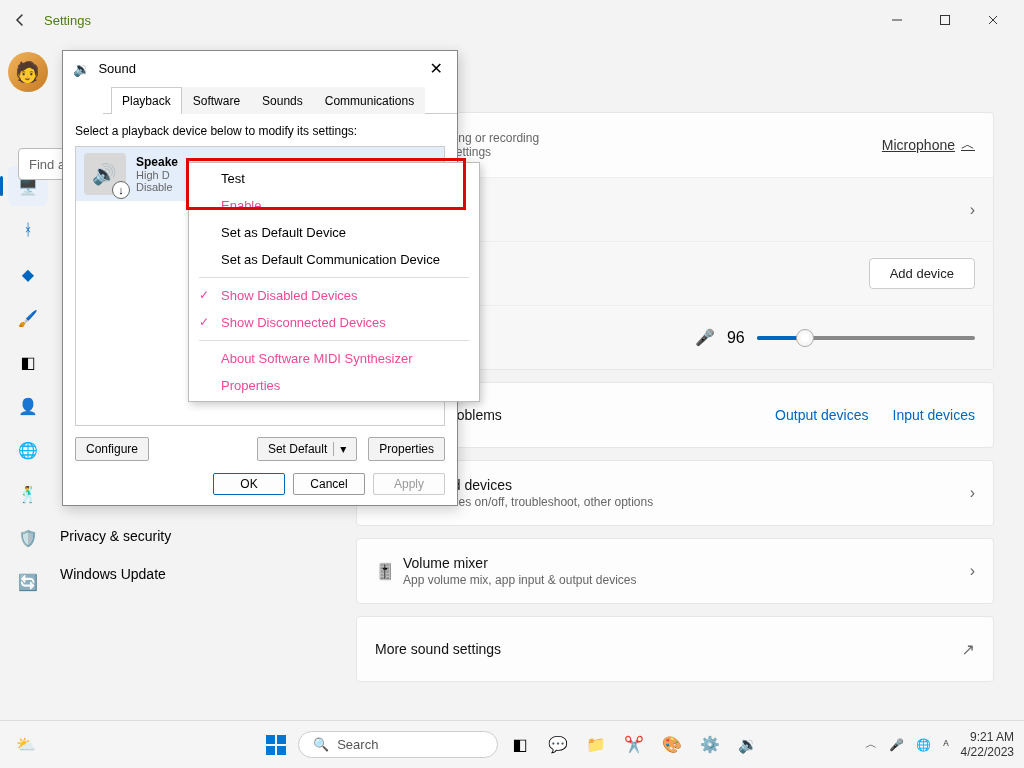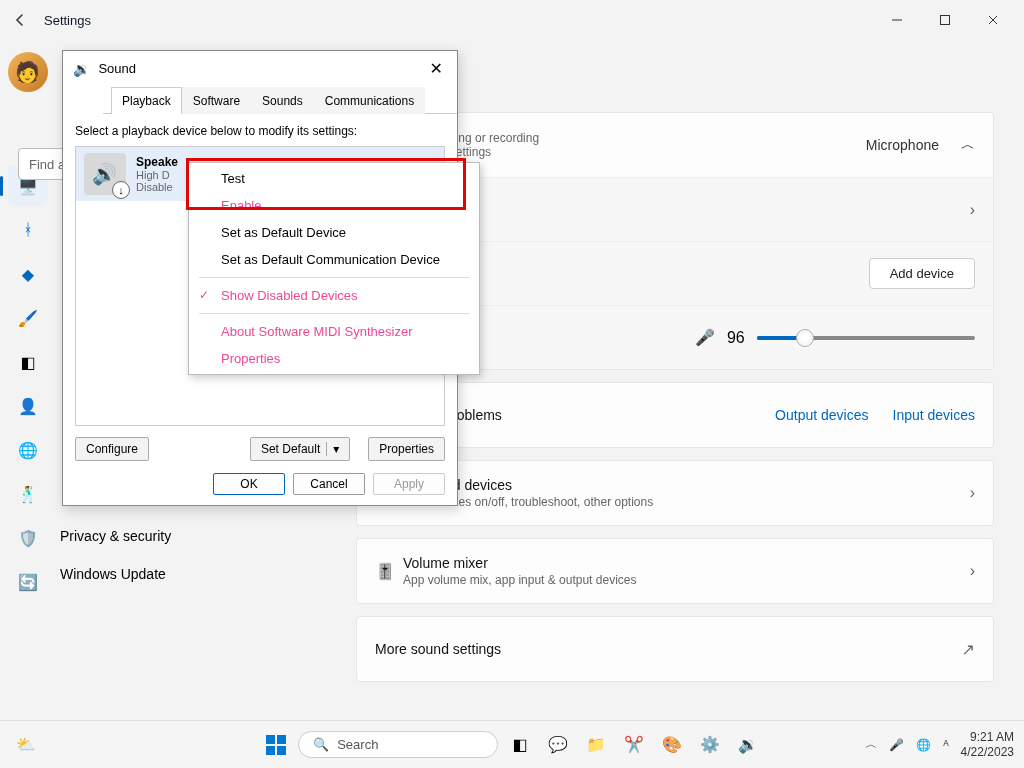--- a/index.html
+++ b/index.html
@@ -1,21 +1,21 @@
 <!DOCTYPE html>
 <html><head>
 <meta charset="utf-8">
 <style>
 * { margin: 0; padding: 0; box-sizing: border-box; font-family: "Segoe UI", -apple-system, sans-serif; }
 body { width: 1024px; height: 768px; background: #f3f3f3; overflow: hidden; position: relative; }
 
 
 .titlebar { height: 40px; display: flex; align-items: center; padding: 0 8px; background: #f3f3f3; }
 .titlebar .back { width: 24px; height: 24px; display: flex; align-items: center; justify-content: center; margin-right: 12px; cursor: pointer; }
-.titlebar .title { font-size: 13px; color: #0f172a; }
+.titlebar .title { font-size: 13px; color: #4d7c0f; }
 .titlebar .win-controls { margin-left: auto; display: flex; gap: 2px; }
 .titlebar .wc { width: 46px; height: 30px; display: flex; align-items: center; justify-content: center; cursor: pointer; color: #555; }
 
 
 .app { display: flex; height: 680px; }
 .sidebar { width: 56px; padding-top: 12px; display: flex; flex-direction: column; align-items: center; gap: 4px; }
 .sidebar .avatar { width: 40px; height: 40px; border-radius: 50%; background: linear-gradient(135deg,#f2b35a,#c67b24); margin-bottom: 12px; display:flex; align-items:center; justify-content:center; font-size:20px;}
 .sidebar .navitem { width: 40px; height: 40px; border-radius: 6px; display: flex; align-items: center; justify-content: center; cursor: pointer; font-size:16px;}
 .sidebar .navitem.active { background: #eaf0f9; position: relative; }
 .sidebar .navitem.active::before { content:""; position:absolute; left:-8px; top:10px; bottom:10px; width:3px; background:#0067c0; border-radius:2px;}
@@ -52,21 +52,21 @@
 .tabs .tab{ padding:6px 10px; font-size:12px; cursor:pointer; border:1px solid transparent; border-bottom:none; position:relative; top:1px; background:#f4f4f4;}
 .tabs .tab.active{ background:#fff; border-color:#ccc;}
 .dlg-body{ padding:10px 12px;}
 .dlg-body .hint{ font-size:12px; margin-bottom:8px;}
 .devlist{ border:1px solid #ccc; height:280px; overflow:auto;}
 .dev{ display:flex; align-items:center; gap:10px; padding:6px 8px; background:#e4eefb; }
 .dev .spk{ width:42px; height:42px; background:#d8d8d8; border-radius:4px; position:relative; display:flex;align-items:center;justify-content:center; font-size:20px;}
 .dev .spk .arrow{ position:absolute; right:-4px; bottom:-4px; width:18px;height:18px; background:#fff; border:1px solid #666; border-radius:50%; display:flex;align-items:center;justify-content:center; font-size:11px;}
 .dev .info .n{ font-size:12px; font-weight:600;}
 .dev .info .d{ font-size:11px; color:#666;}
-.dlg-foot{ position:absolute; left:12px; right:12px; bottom:44px; display:flex; gap:18px; align-items:center;}
+.dlg-foot{ position:absolute; left:12px; right:12px; bottom:44px; display:flex; gap:11px; align-items:center;}
 .dlg-foot .btn{ border:1px solid #aaa; background:#f3f3f3; padding:4px 10px; font-size:12px; border-radius:2px; cursor:pointer;}
 .dlg-foot .btn.r{ margin-left:auto;}
 .dlg-foot .btn.def{ display:flex; align-items:center;}
 .dlg-foot .btn.def::after{ content:"▾"; margin-left:6px; padding-left:6px; border-left:1px solid #aaa;}
 .dlg-actions{ position:absolute; left:12px; right:12px; bottom:10px; display:flex; justify-content:flex-end; gap:8px;}
 .dlg-actions .btn{ border:1px solid #999; background:#fdfdfd; padding:3px 0; width:72px; text-align:center; font-size:12px; border-radius:2px; cursor:pointer;}
 .dlg-actions .btn.primary{ border-color:#0067c0;}
 .dlg-actions .btn.disabled{ color:#999; border-color:#ccc;}
 
 
@@ -82,21 +82,21 @@
 
 .taskbar{ position:absolute; left:0; right:0; bottom:0; height:48px; background:#f5f5f5; border-top:1px solid #ddd; display:flex; align-items:center; padding:0 10px;}
 .taskbar .center{ position:absolute; left:50%; transform:translateX(-50%); display:flex; align-items:center; gap:6px;}
 .tbico{ width:32px;height:32px; border-radius:4px; display:flex;align-items:center;justify-content:center; cursor:pointer; font-size:16px;}
 .searchpill{ display:flex; align-items:center; gap:8px; background:#fff; border:1px solid #ccc; border-radius:18px; padding:5px 14px; width:200px; font-size:13px; color:#555;}
 .tray{ margin-left:auto; display:flex; align-items:center; gap:12px; font-size:12px; color:#333;}
 .tray .clock{ text-align:right; line-height:1.2;}
 .faint{ color:#666; font-size:12px;}
 
 
-.mictoggle{ display:flex; align-items:center; gap:22px; color:#333; font-size:14px;}
+.mictoggle{ display:flex; align-items:center; gap:6px; color:#333; font-size:14px;text-decoration:underline;}
 svg{display:block;}
 </style>
 </head>
 <body>
 
 <div class="titlebar">
   <div class="back">
     <svg width="16" height="16" viewBox="0 0 16 16">
         <path d="M10 3 5 8l5 5" stroke="#333" stroke-width="1.5" fill="none" stroke-linecap="round"></path>
       </svg>
@@ -265,20 +265,21 @@
   </div>
 </div>
 
 <div class="ctx">
   <div class="mi dis">Test</div>
   <div class="mi">Enable</div>
   <div class="mi dis">Set as Default Device</div>
   <div class="mi dis">Set as Default Communication Device</div>
   <div class="sep"></div>
   <div class="mi chk">Show Disabled Devices</div>
+  <div class="mi chk">Show Disconnected Devices</div>
   <div class="sep"></div>
   <div class="mi">About Software MIDI Synthesizer</div>
   <div class="mi">Properties</div>
 </div>
 
 <div class="redbox"></div>
 
 <div class="taskbar">
   <div class="tbico">⛅</div>
   <div class="center">

